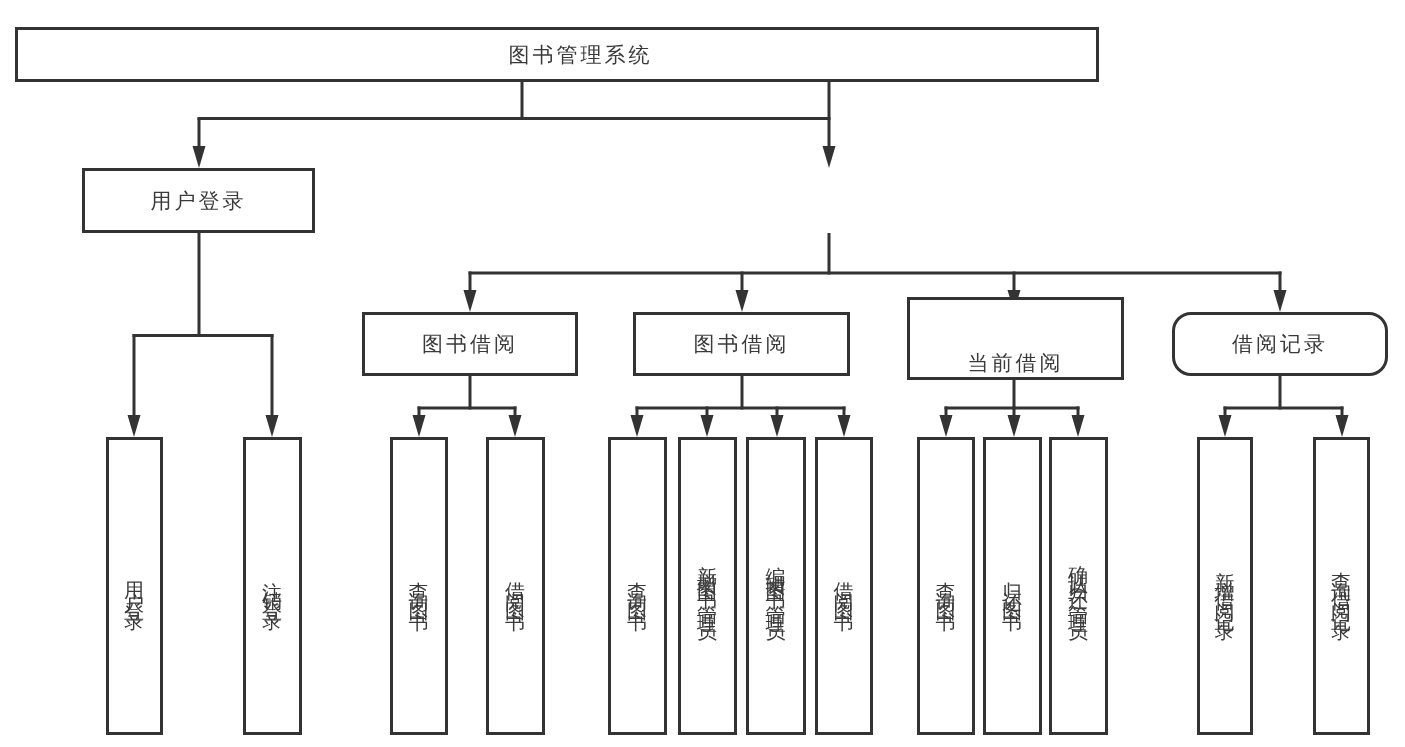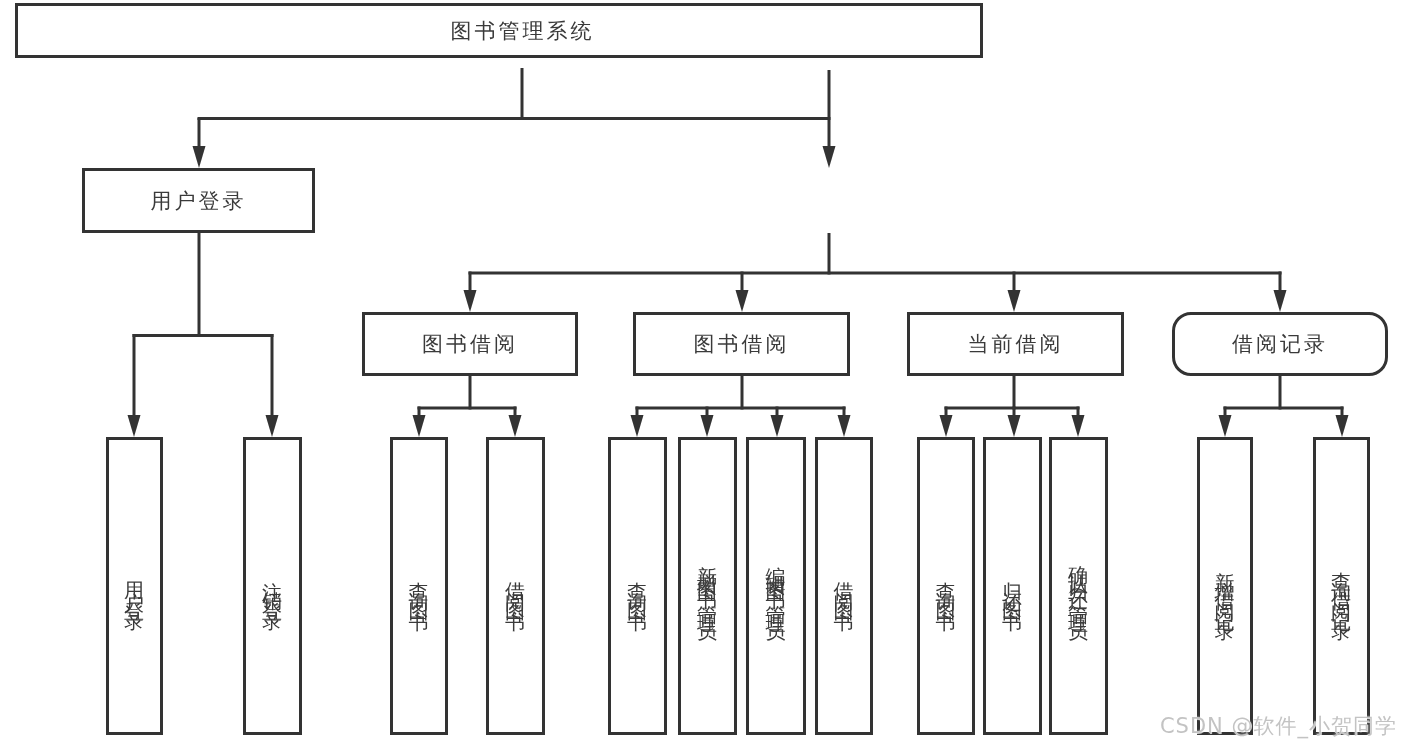--- a/index.html
+++ b/index.html
@@ -39,28 +39,28 @@
     white-space: nowrap;
   }
   .vlabel {
     writing-mode: vertical-rl;
     font-size: 20px;
     letter-spacing: 10px;
     line-height: 1;
     white-space: nowrap;
   }
   
-  .n-root   { left: 15px;   top: 3px;  width: 968px; height: 55px; padding-left: 47px; }
+  .n-root   { left: 15px;   top: 27px;  width: 1084px; height: 55px; padding-left: 47px; }
   
   .n-login  { left: 82px;   top: 168px; width: 233px;  height: 65px; }
   .n-mgmt   { left: 712px;  top: 168px; width: 233px;  height: 65px; }
   
   .n-rec    { left: 362px;  top: 312px; width: 216px;  height: 64px; }
   .n-borrow { left: 633px;  top: 312px; width: 217px;  height: 64px; }
-  .n-cur    { left: 907px;  top: 312px; width: 217px;  height: 64px; }
+  .n-cur    { left: 907px;  top: 297px; width: 217px;  height: 83px; align-items: flex-end; }
   .n-rcd    { left: 1172px; top: 312px; width: 216px;  height: 64px; border-radius: 19px; }
   
   .leaf { top: 437px; height: 298px; }
   .lf-1  { left: 106px;  width: 57px; }
   .lf-2  { left: 243px;  width: 59px; }
   .lf-3  { left: 390px;  width: 58px; }
   .lf-4  { left: 486px;  width: 59px; }
   .lf-5  { left: 608px;  width: 59px; }
   .lf-6  { left: 678px;  width: 59px; }
   .lf-7  { left: 746px;  width: 60px; }
@@ -209,15 +209,14 @@
   <div class="node leaf lf-11">
     <span class="vlabel ls8">确认归还（管理员）</span>
   </div>
   <div class="node leaf lf-12">
     <span class="vlabel">新增借阅记录</span>
   </div>
   <div class="node leaf lf-13">
     <span class="vlabel">查询借阅记录</span>
   </div>
 
-  <div class="watermark">CSDN @软件_小贺同学</div>
 
 </div>
 
 </body></html>

